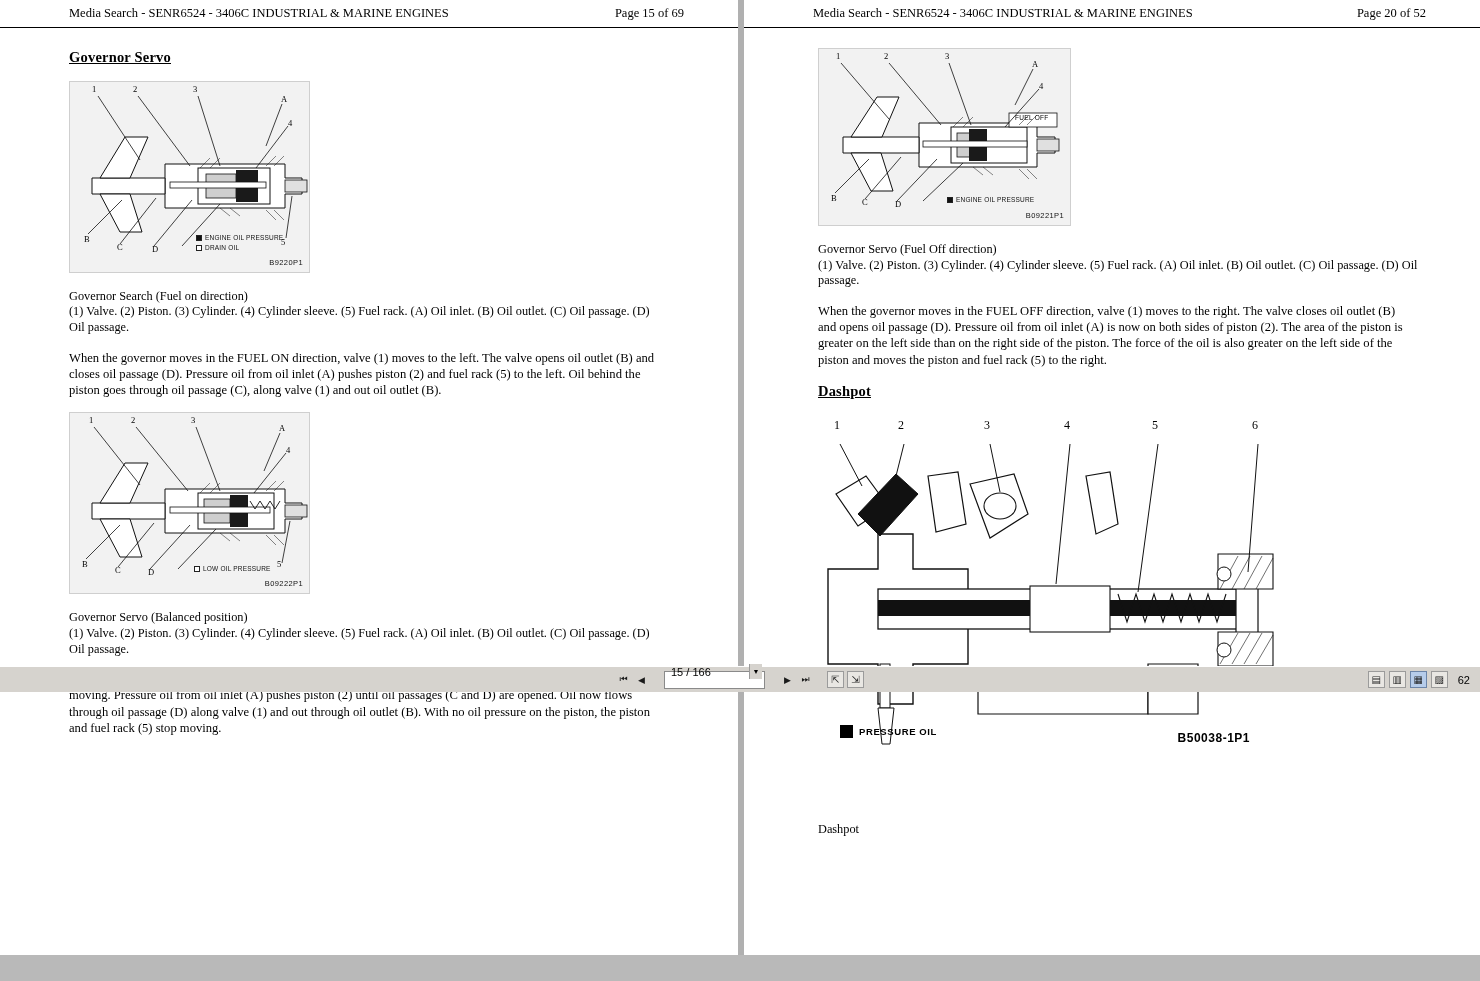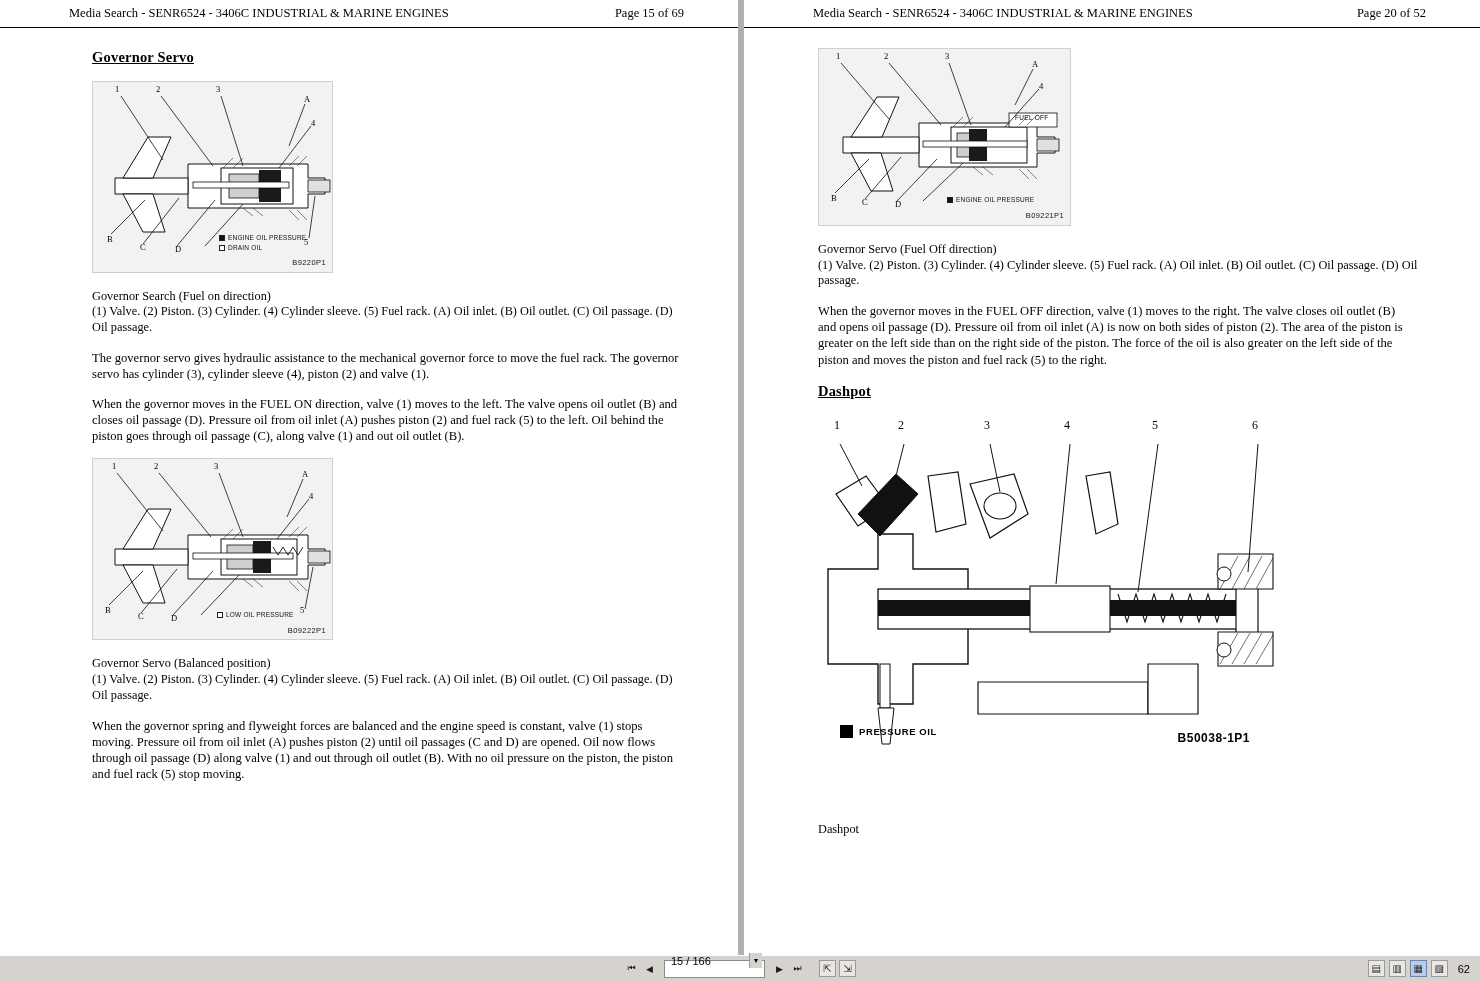--- a/index.html
+++ b/index.html
@@ -5,21 +5,21 @@
   * { box-sizing: border-box; }
   html, body {
     margin: 0; padding: 0;
     width: 1480px; height: 981px;
     background: #b9b9b9;
     font-family: "Liberation Serif", serif;
     overflow: hidden;
   }
   .viewer {
     position: relative;
-    width: 1480px; height: 981px;
+    width: 1480px; height: 692px;
     background: #c0c0c0;
   }
   .pages {
     position: absolute;
     left: 0; top: 0;
     width: 1480px; height: 955px;
     display: flex;
     gap: 0;
   }
   .page {
@@ -45,21 +45,21 @@
   .page-header .title { margin-left: 55px; }
   .page-header .pageno { margin-right: 40px; }
   .hr {
     position: absolute;
     left: 0; right: 0; top: 27px;
     height: 1px; background: #000;
   }
   .content {
     position: absolute;
     top: 48px;
-    left: 92px;
+    left: 69px;
     right: 60px;
     font-size: 12.6px;
     line-height: 1.28;
     color: #000;
     text-align: left;
   }
   .page.right .content { left: 816px - 742px; }
   h2.section {
     font-size: 14.5px;
     font-weight: bold;
@@ -165,21 +165,21 @@
     background: transparent;
     border: none;
     cursor: pointer;
     font-family: "DejaVu Sans", sans-serif;
   }
   .pagebox {
     display: flex; align-items: center;
     border: 1px solid #8a8a8a;
     background: #ffffff;
     height: 17px;
-    margin: 0 4px;
+    margin: 0 12px;
     padding: 0 2px 16px 6px;
   }
   .pagebox .val {
     font-family: "Liberation Sans", sans-serif;
     font-size: 11px;
     color: #000;
     width: 78px;
     text-align: left;
   }
   .pagebox .arrow {
@@ -296,21 +296,20 @@
               </div>
           </div>
           <span class="fig-code">B9220P1</span>
         </div>
 
         <p class="caption">
           <span>Governor Search (Fuel on direction)</span><br>
           <span>(1) Valve. (2) Piston. (3) Cylinder. (4) Cylinder sleeve. (5) Fuel rack. (A) Oil inlet. (B) Oil outlet. (C) Oil passage. (D) Oil passage.</span>
         </p>
 
-        <p class="block">The governor servo gives hydraulic assistance to the mechanical governor force to move the fuel rack. The governor servo has cylinder (3), cylinder sleeve (4), piston (2) and valve (1).</p>
         <p class="block">When the governor moves in the FUEL ON direction, valve (1) moves to the left. The valve opens oil outlet (B) and closes oil passage (D). Pressure oil from oil inlet (A) pushes piston (2) and fuel rack (5) to the left. Oil behind the piston goes through oil passage (C), along valve (1) and out oil outlet (B).</p>
 
         <div class="figure fig-servo2">
           <svg width="239" height="180" viewBox="0 0 239 180">
             <rect x="0" y="0" width="239" height="180" fill="#f2f2f2"></rect>
             <path d="M95 76 L215 76 L215 90 L232 90 L232 106 L215 106 L215 120 L95 120 Z" fill="#ffffff" stroke="#111" stroke-width="1"></path>
             <path d="M22 90 L95 90 L95 106 L22 106 Z" fill="#ffffff" stroke="#111" stroke-width="1"></path>
             <path d="M30 90 L55 50 L78 50 L60 90 Z" fill="#ffffff" stroke="#111" stroke-width="1"></path>
             <path d="M30 106 L50 144 L72 144 L60 106 Z" fill="#ffffff" stroke="#111" stroke-width="1"></path>
             <rect x="128" y="80" width="76" height="36" fill="#ffffff" stroke="#111" stroke-width="1"></rect>

